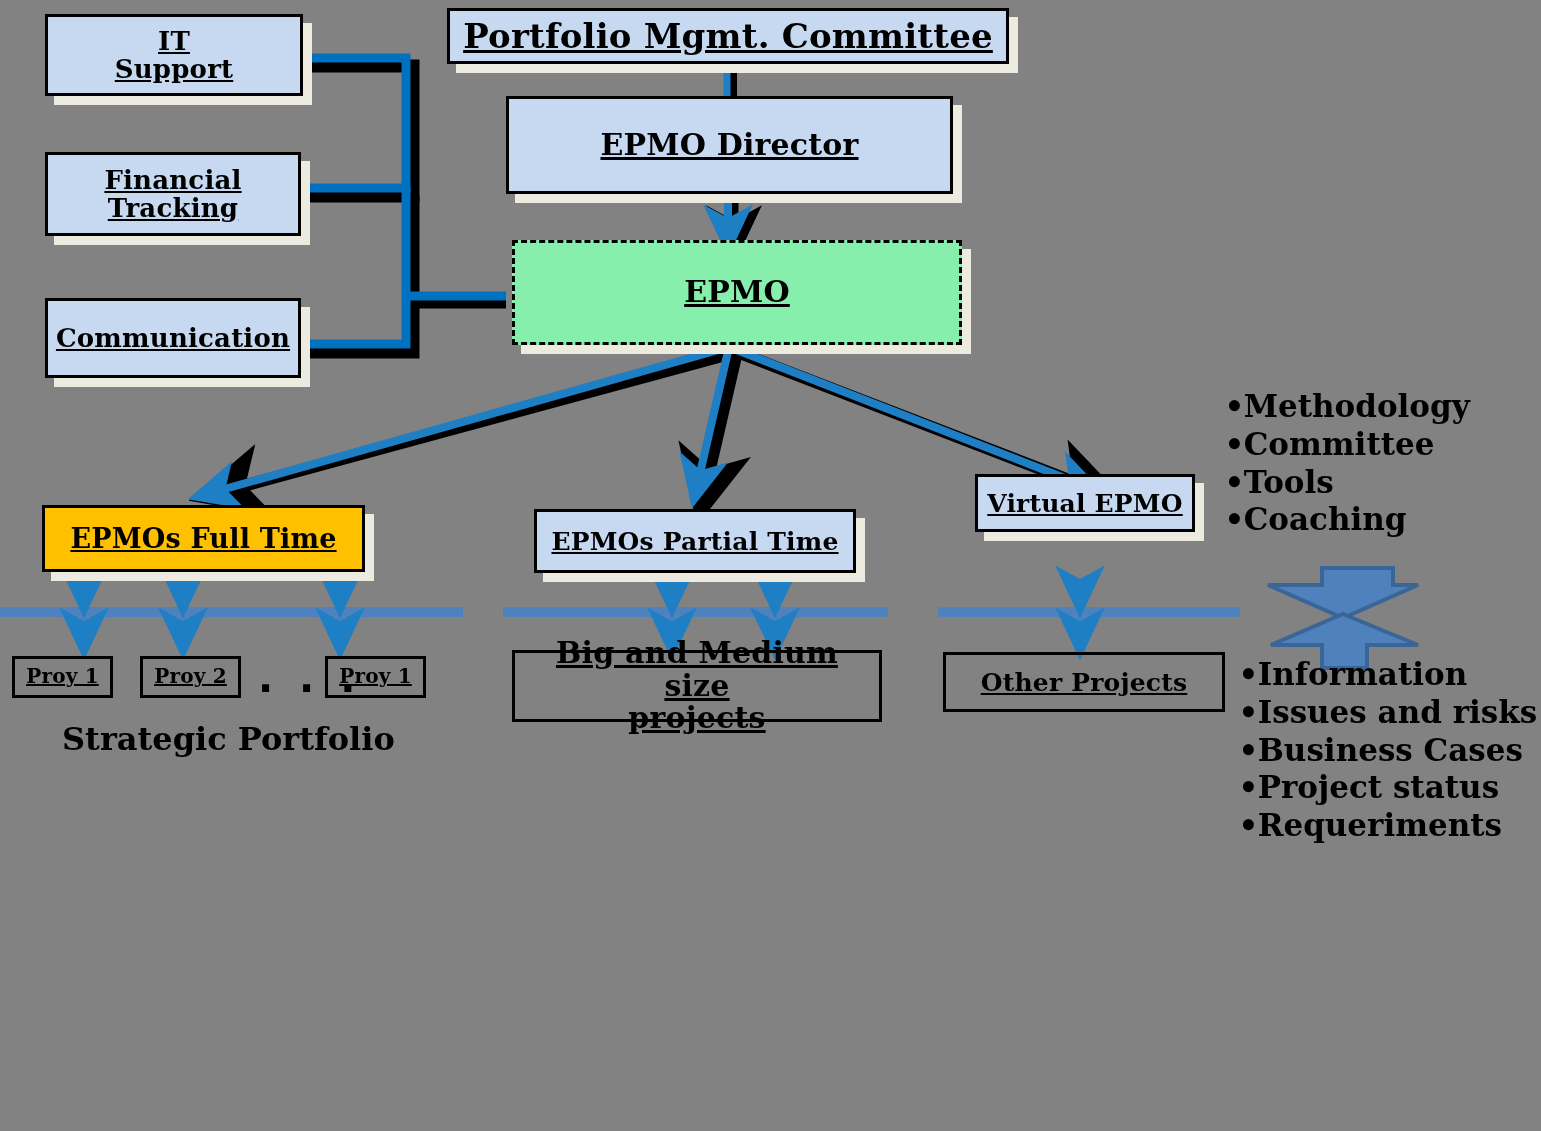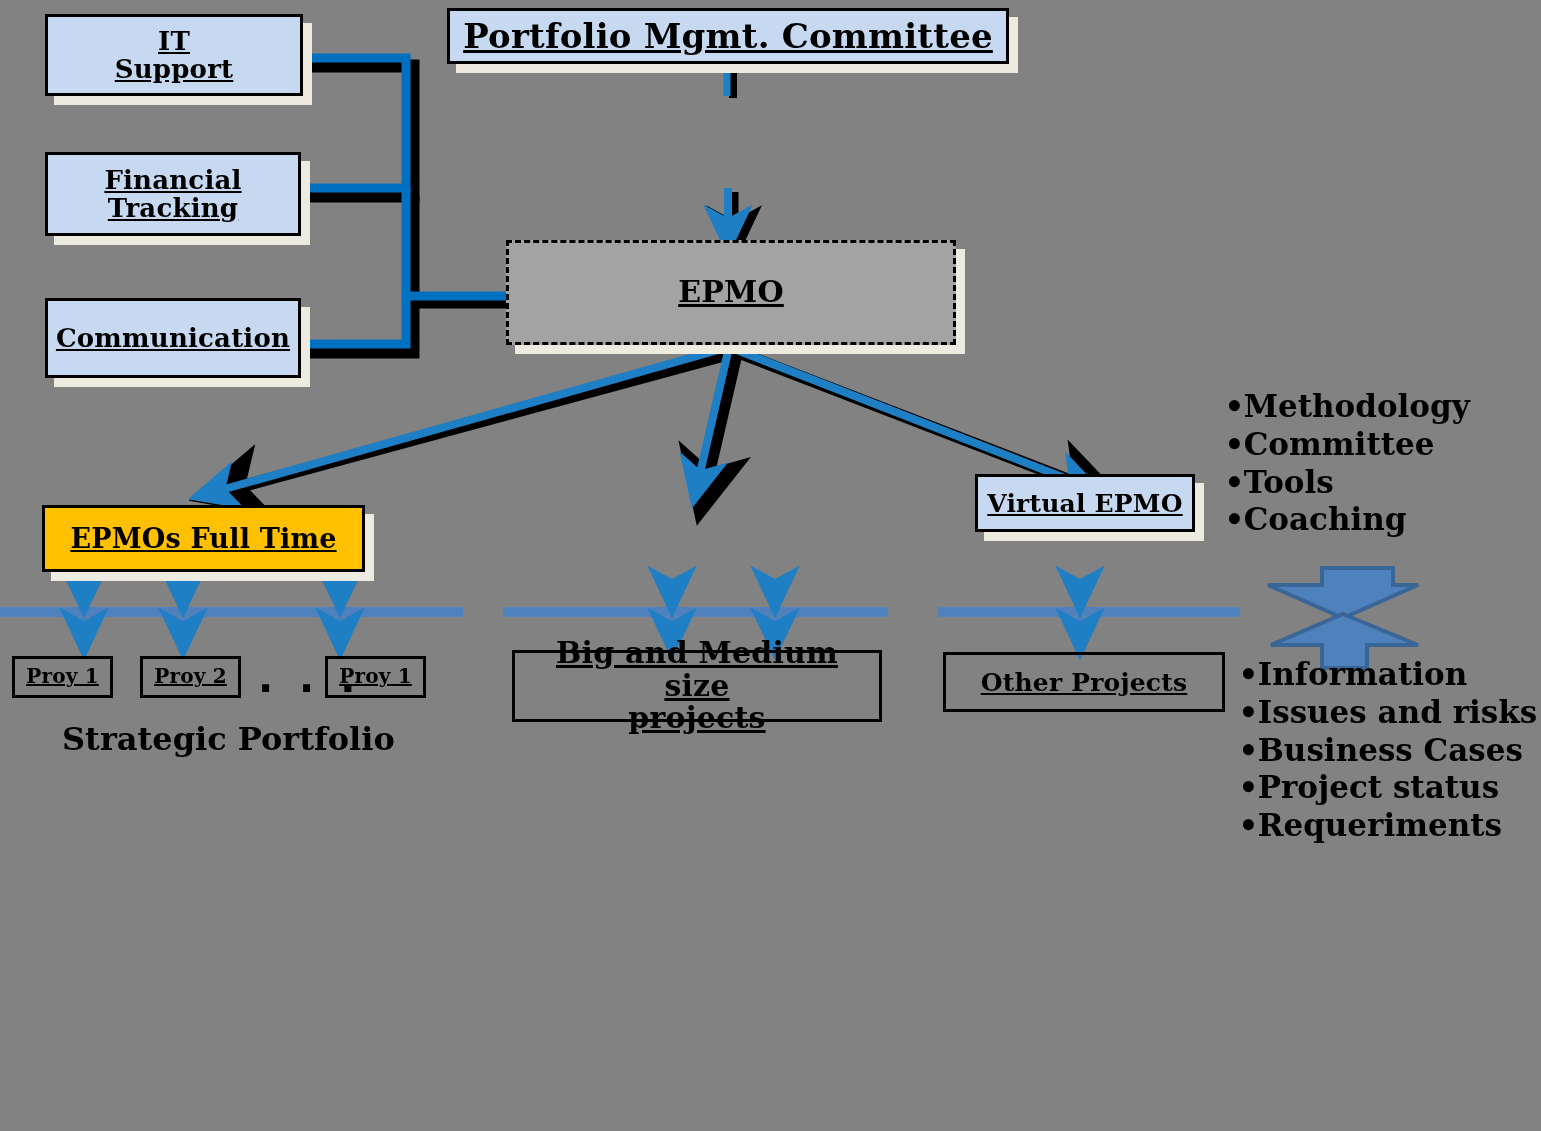--- a/index.html
+++ b/index.html
@@ -44,23 +44,24 @@
     background: #c6d9f1;
     border: 3px solid #000000;
     box-shadow: 9px 9px 0 0 #edebe0;
   }
   .box-yellow {
     background: #ffc000;
     border: 3px solid #000000;
     box-shadow: 9px 9px 0 0 #edebe0;
   }
   .box-dashed {
-    background: #a3a3a3;
+    background: #86efac;
     border: 3px dashed #000000;
     box-shadow: 9px 9px 0 0 #edebe0;
+    margin-left: 6px;
   }
   .box-open {
     background: transparent;
     border: 3px solid #000000;
   }
   .plain-text {
     position: absolute;
     color: #000;
     font-weight: 700;
     z-index: 5;
@@ -180,29 +181,35 @@
   </div>
 
   <div class="node box-blue" style="left:45px; top:298px; width:256px; height:80px; font-size:26px;">
     <span class="lbl">Communication</span>
   </div>
 
   <div class="node box-blue" style="left:447px; top:8px; width:562px; height:56px; font-size:34px;">
     <span class="lbl">Portfolio Mgmt. Committee</span>
   </div>
 
+  <div class="node box-blue" style="left:506px; top:96px; width:447px; height:98px; font-size:30px;">
+    <span class="lbl">EPMO Director</span>
+  </div>
 
   <div class="node box-dashed" style="left:506px; top:240px; width:450px; height:105px; font-size:30px;">
     <span class="lbl">EPMO</span>
   </div>
 
   <div class="node box-yellow" style="left:42px; top:505px; width:323px; height:67px; font-size:27px;">
     <span class="lbl">EPMOs Full Time</span>
   </div>
 
+  <div class="node box-blue" style="left:534px; top:509px; width:322px; height:64px; font-size:25px;">
+    <span class="lbl">EPMOs Partial Time</span>
+  </div>
 
   <div class="node box-blue" style="left:975px; top:474px; width:220px; height:58px; font-size:25px;">
     <span class="lbl">Virtual EPMO</span>
   </div>
 
   <div class="node box-open" style="left:12px; top:656px; width:101px; height:42px; font-size:20px;">
     <span class="lbl">Proy 1</span>
   </div>
   <div class="node box-open" style="left:140px; top:656px; width:101px; height:42px; font-size:20px;">
     <span class="lbl">Proy 2</span>

